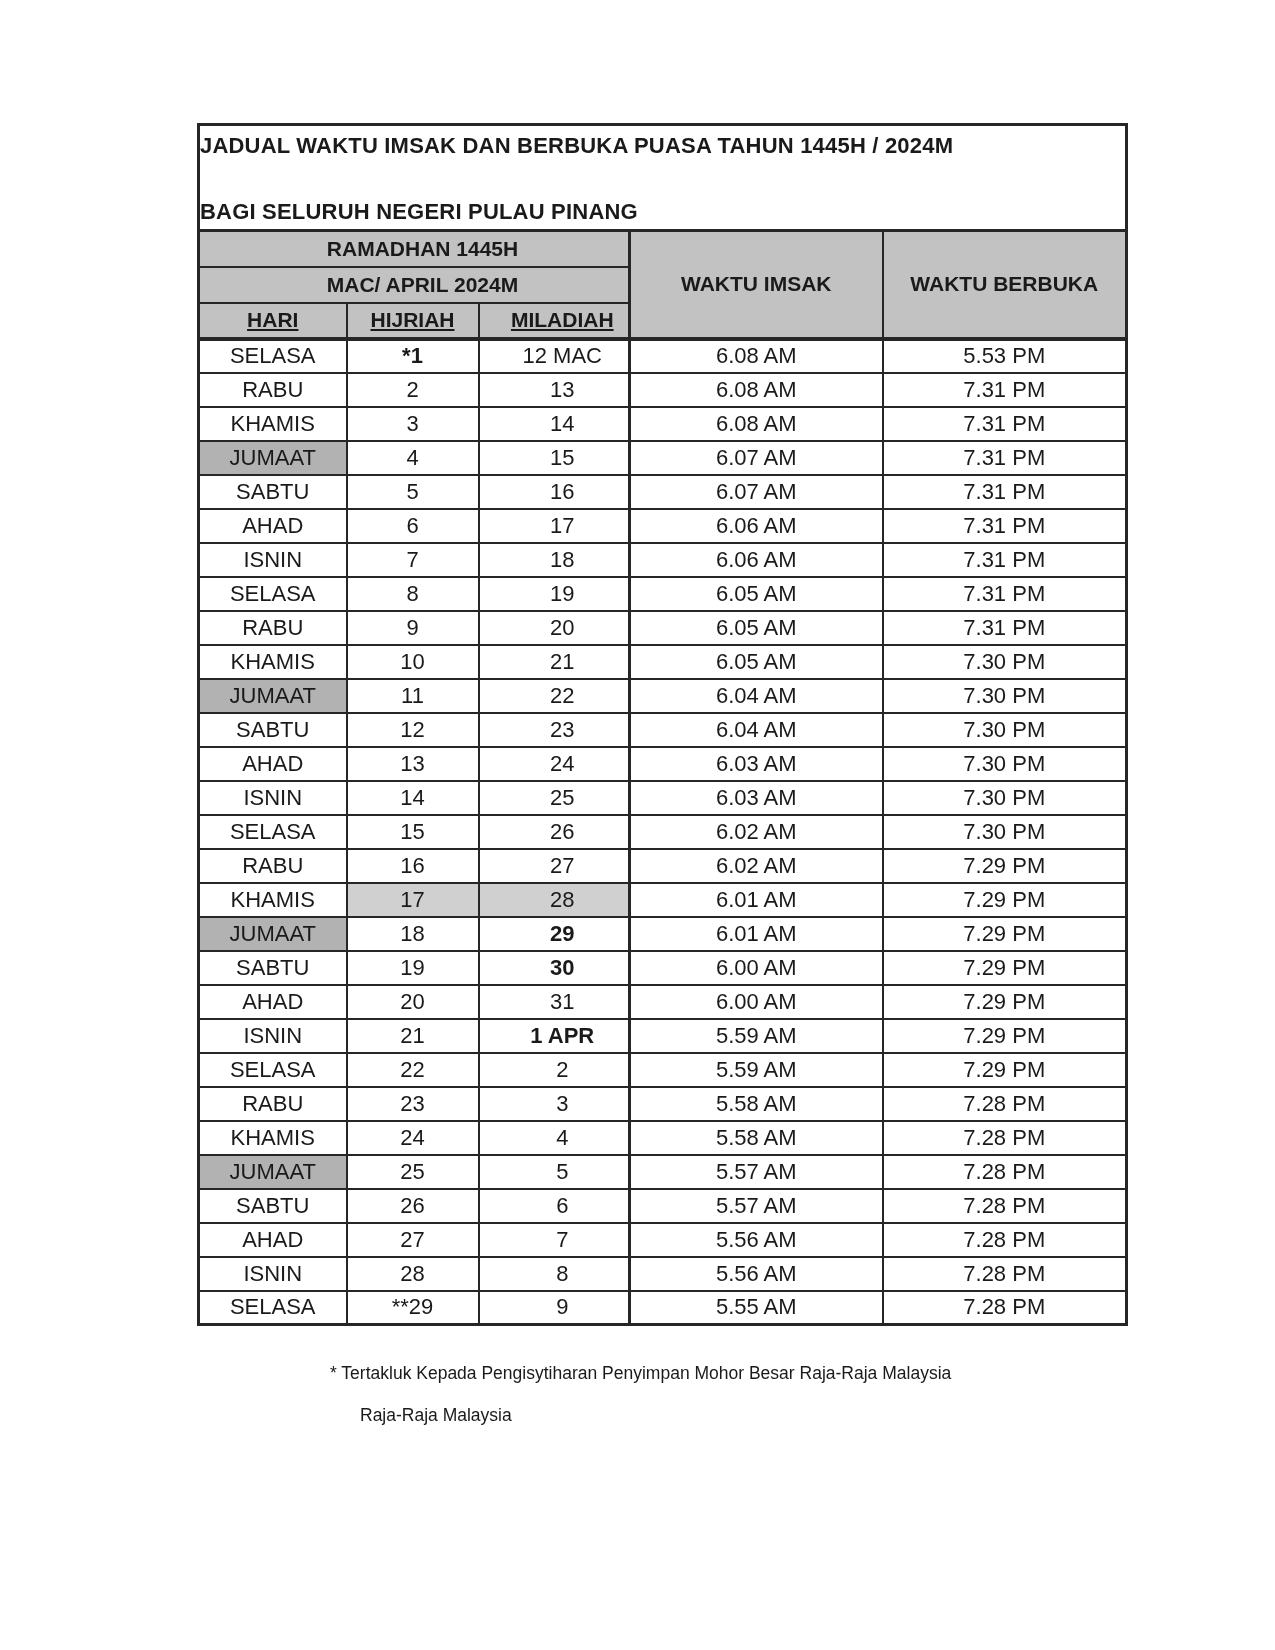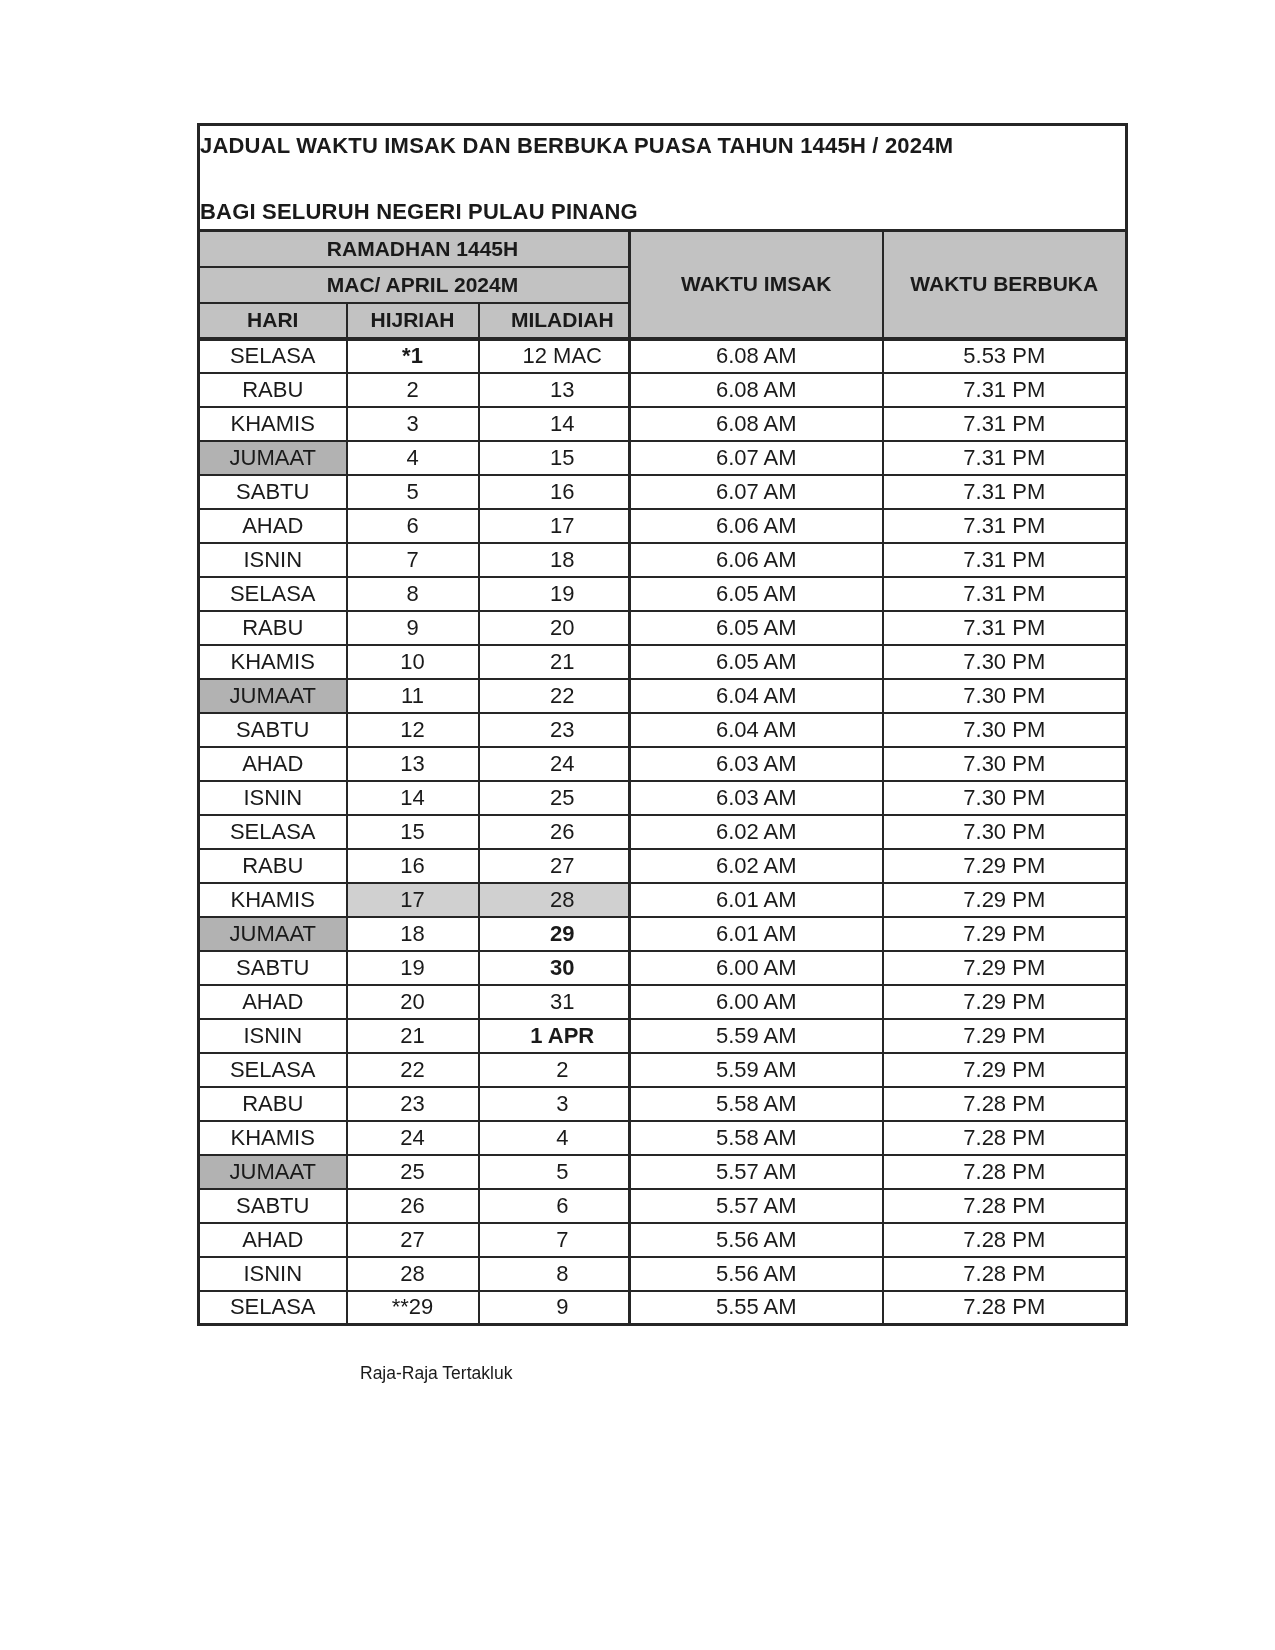--- a/index.html
+++ b/index.html
@@ -51,21 +51,21 @@
     text-align: left;
   }
   .title-line1 { margin-top: 2px; }
   .title-line2 { margin-top: 40px; }
   .hdr-cell {
     background: var(--gray-header);
     font-weight: bold;
     font-size: 21px;
     height: 36px;
   }
-  tr.hdr-last td { border-bottom: 4px solid var(--border); }
+  tr.hdr-last td { border-bottom: 4px solid var(--border); text-decoration: underline; }
   .hdr-span { border-bottom: 4px solid var(--border); }
   .thickright { border-right: 3px solid var(--border); padding-left: 17px; }
   .thickleft  { border-left: 3px solid var(--border); margin-top: 48px; }
   tbody td {
     height: 34px;
     font-size: 22px;
   }
   td.gray-mid { background: var(--gray-friday); }
   td.gray-light { background: var(--gray-shaded); }
   td.bold { font-weight: bold; }
@@ -316,16 +316,17 @@
     <td>**29</td>
     <td class="thickright">9</td>
     <td>5.55 AM</td>
     <td>7.28 PM</td>
   </tr>
       </tbody>
   </table>
 </div>
 
 <div class="footnotes">
+  <div class="fn1">* Tertakluk Kepada Pengisytiharan Penyimpan Mohor Besar Raja-Raja Malaysia</div>
   <div class="fn2">
-    <div class="fn2-cont">Raja-Raja Tertakluk</div>
+    <div class="fn2-cont">Raja-Raja Malaysia</div>
   </div>
 </div>
 
 </body></html>

